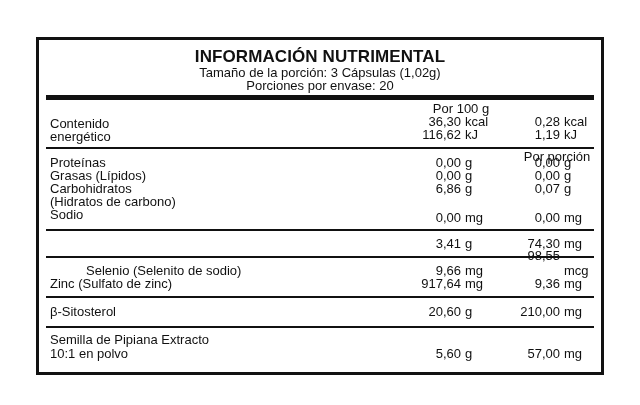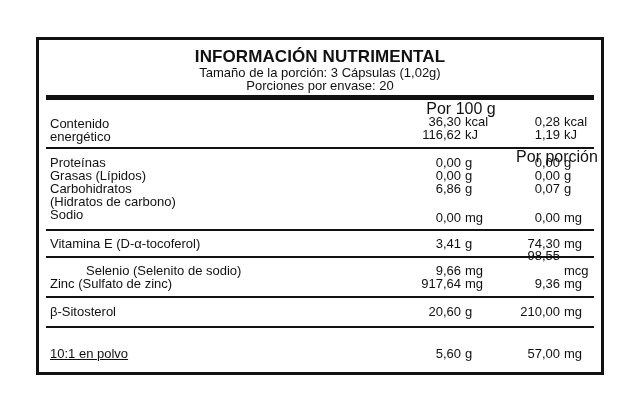--- a/index.html
+++ b/index.html
@@ -9,21 +9,21 @@
                border:3px solid #111; background:#fff; }
   .header { position:absolute; left:0; right:0; top:8px; text-align:center; }
   .title { font-weight:bold; font-size:17px; line-height:18px; letter-spacing:0.1px; }
   .sub { font-size:13px; line-height:13px; }
   .rule { position:absolute; left:7px; right:7px; background:#111; }
   .rule.thick { height:5px; }
   .rule.thin { height:2px; }
   .txt { position:absolute; font-size:13px; line-height:13px; white-space:nowrap; }
   .num { position:absolute; font-size:13px; line-height:13px; white-space:nowrap; text-align:right; }
   .unit { position:absolute; font-size:13px; line-height:13px; white-space:nowrap; text-align:left; }
-  .colhead { position:absolute; font-size:16px; line-height:13px; white-space:nowrap; text-align:center; }
+  .colhead { position:absolute; font-size:13px; line-height:13px; white-space:nowrap; text-align:center; }
 </style>
 </head>
 <body>
 
 <div class="label-box">
 
   <div class="header">
     <div class="title">INFORMACIÓN NUTRIMENTAL</div>
     <div class="sub">Tamaño de la porción: 3 Cápsulas (1,02g)</div>
     <div class="sub">Porciones por envase: 20</div>
@@ -70,21 +70,20 @@
   <div class="num" style="right:41px; top:142px;">0,07</div>
   <div class="unit" style="left:525px; top:142px;">g</div>
 
   <div class="num" style="right:140px; top:171px;">0,00</div>
   <div class="unit" style="left:426px; top:171px;">mg</div>
   <div class="num" style="right:41px; top:171px;">0,00</div>
   <div class="unit" style="left:525px; top:171px;">mg</div>
 
   <div class="rule thin" style="top:189px;"></div>
 
-  <div class="txt" style="left:11px; top:197px;">Vitamina E (D-α-tocoferol)</div>
   <div class="num" style="right:140px; top:197px;">3,41</div>
   <div class="unit" style="left:426px; top:197px;">g</div>
   <div class="num" style="right:41px; top:197px;">74,30</div>
   <div class="unit" style="left:525px; top:197px;">mg</div>
 
   <div class="rule thin" style="top:216px;"></div>
 
   <div class="txt" style="left:7px; top:224px;margin-left:40px;">Selenio (Selenito de sodio)</div>
   <div class="num" style="right:140px; top:224px;">9,66</div>
   <div class="unit" style="left:426px; top:224px;">mg</div>
@@ -100,19 +99,20 @@
   <div class="rule thin" style="top:256px;"></div>
 
   <div class="txt" style="left:11px; top:265px;">β-Sitosterol</div>
   <div class="num" style="right:140px; top:265px;">20,60</div>
   <div class="unit" style="left:426px; top:265px;">g</div>
   <div class="num" style="right:41px; top:265px;">210,00</div>
   <div class="unit" style="left:525px; top:265px;">mg</div>
 
   <div class="rule thin" style="top:286px;"></div>
 
-  <div class="txt" style="left:11px; top:307px;text-decoration:underline;">10:1 en polvo</div>
+  <div class="txt" style="left:11px; top:293px;">Semilla de Pipiana Extracto</div>
+  <div class="txt" style="left:11px; top:307px;">10:1 en polvo</div>
   <div class="num" style="right:140px; top:307px;">5,60</div>
   <div class="unit" style="left:426px; top:307px;">g</div>
   <div class="num" style="right:41px; top:307px;">57,00</div>
   <div class="unit" style="left:525px; top:307px;">mg</div>
 
 </div>
 
 </body></html>

